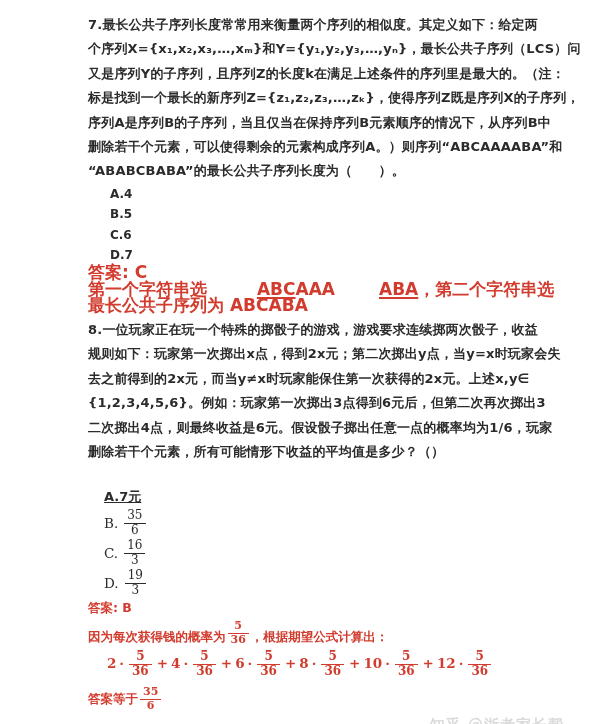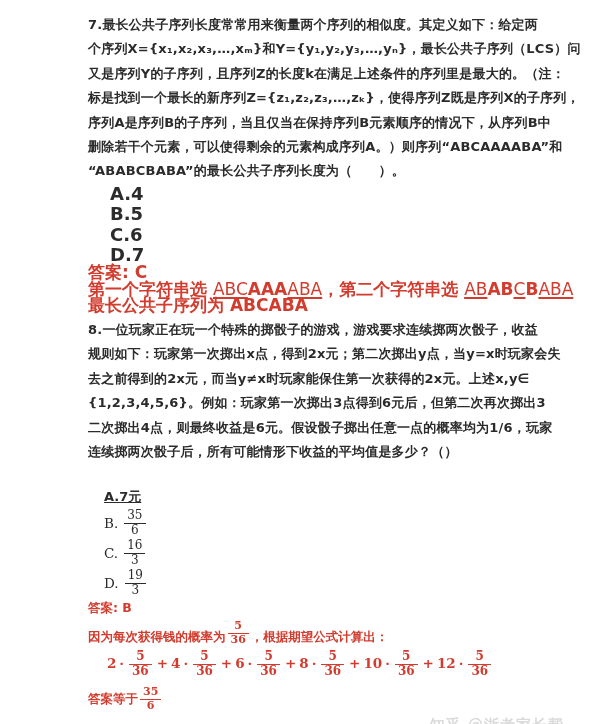--- a/index.html
+++ b/index.html
@@ -10,31 +10,31 @@
   
   .para{position:absolute;left:88px;width:470px;}
   .para .line{
     font-size:13px;line-height:24.4px;font-weight:600;white-space:nowrap;
     letter-spacing:.2px;color:#2b2b2b;
   }
   #q7-text{top:13px;}
   #q8-text{top:318px;}
   
   #q7-options{position:absolute;left:110px;top:184px;}
-  #q7-options .opt-plain{font-size:18px;line-height:20.3px;font-weight:700;}
+  #q7-options .opt-plain{font-size:12px;line-height:20.3px;font-weight:700;}
   #q8-options{position:absolute;left:104px;top:486px;}
   #q8-options .opt-row{display:flex;align-items:center;}
   #q8-options .opt-row.plain{height:22px;font-size:13px;font-weight:700;text-decoration:underline;}
   #q8-options .opt-row.serif{height:30px;font-family:"DejaVu Serif","Liberation Serif",serif;font-weight:400;}
   #q8-options .opt-label{font-size:13.5px;margin-right:4px;}
   
   .red{color:#d23c2e;font-weight:600;}
   #q7-red{position:absolute;left:88px;top:264px;}
   #q7-red .rline{font-size:17px;line-height:16.6px;white-space:nowrap;}
-  .useg{text-decoration:underline;text-decoration-thickness:1.5px;text-underline-offset:2px;font-weight:400;}
+  .useg{text-decoration:underline;text-decoration-thickness:1.5px;text-underline-offset:2px;font-weight:700;margin-left:44px;}
   #q8-answer{position:absolute;left:88px;top:600px;font-size:12.5px;}
   #q8-explain{position:absolute;left:88px;top:620px;font-size:12.5px;display:flex;align-items:flex-end;}
   #q8-formula{
     position:absolute;left:0;top:650px;width:600px;text-align:center;
     font-family:"DejaVu Serif","Liberation Serif",serif;font-size:13.5px;font-weight:600;
   }
   #q8-result{position:absolute;left:88px;top:686px;font-size:12.5px;display:flex;align-items:center;justify-content:flex-end;}
   
   .frac{display:inline-block;vertical-align:middle;text-align:center;
         font-family:"DejaVu Serif","Liberation Serif",serif;margin:0 2px;}
@@ -80,21 +80,21 @@
       <span>最长公共子序列为 </span><span>ABCABA</span>
     </div>
   </div>
 
   <div class="para" id="q8-text">
       <div class="line">8.一位玩家正在玩一个特殊的掷骰子的游戏，游戏要求连续掷两次骰子，收益</div>
       <div class="line">规则如下：玩家第一次掷出x点，得到2x元；第二次掷出y点，当y=x时玩家会失</div>
       <div class="line">去之前得到的2x元，而当y≠x时玩家能保住第一次获得的2x元。上述x,y∈</div>
       <div class="line">{1,2,3,4,5,6}。例如：玩家第一次掷出3点得到6元后，但第二次再次掷出3</div>
       <div class="line">二次掷出4点，则最终收益是6元。假设骰子掷出任意一点的概率均为1/6，玩家</div>
-      <div class="line">连续掷两次骰子后，所有可能情形下收益的平均值是多少？（）</div>
+      <div class="line">删除若干个元素，所有可能情形下收益的平均值是多少？（）</div>
     </div>
 
   <div id="q8-options">
       <div class="opt-row plain">
         <span>A.7元</span>
       </div>
       <div class="opt-row serif">
         <span class="opt-label">B.</span>
         <span class="frac">
           <span class="num">35</span>

